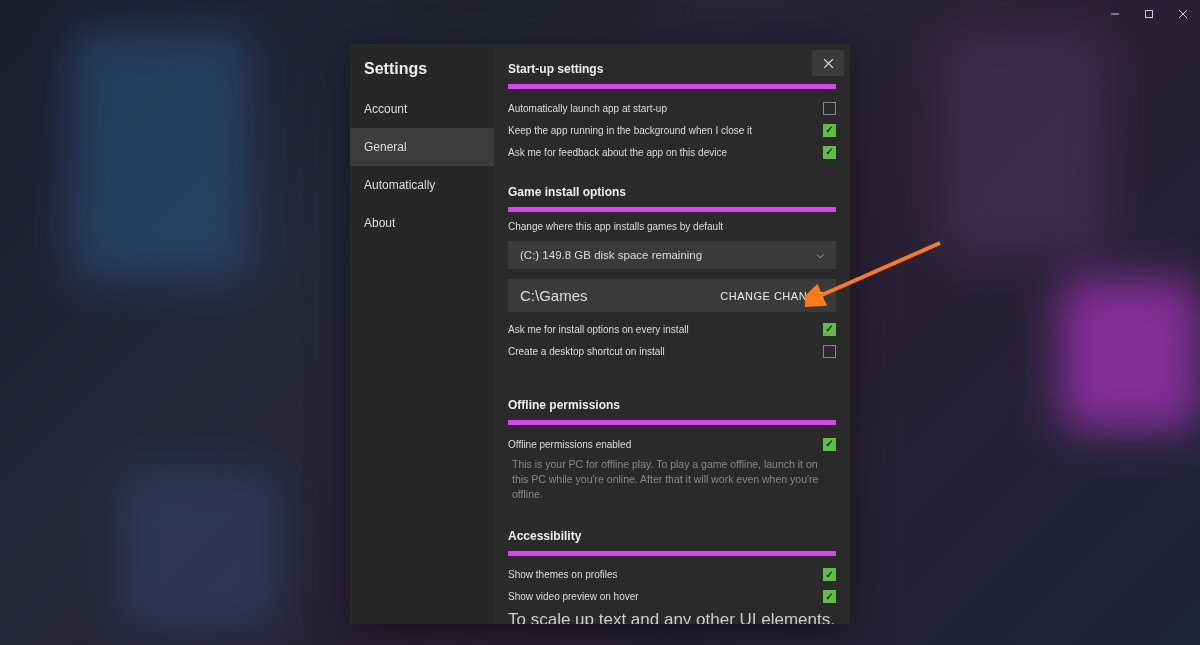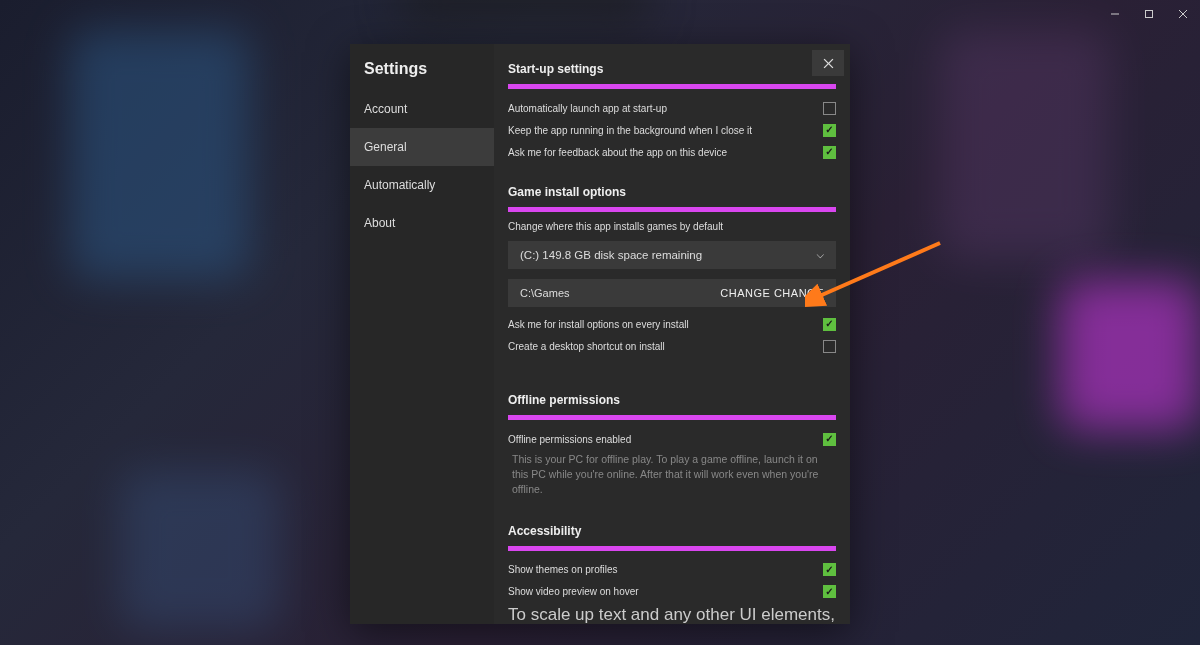--- a/index.html
+++ b/index.html
@@ -36,21 +36,21 @@
 .row { display:flex; align-items:center; justify-content:space-between; padding:4px 0; min-height:22px; }
 .row-label { font-size:10px; color:#ddd; line-height:1.3; flex:1; padding-right:10px; }
 .checkbox { width:13px; height:13px; border:1px solid #888; display:flex; align-items:center; justify-content:center; cursor:pointer; flex-shrink:0; }
 .checkbox.checked { background:#5fbf3f; border-color:#5fbf3f; }
 .check-mark { color:#1a1a1a; font-size:10px; font-weight:bold; line-height:1; }
 
 .dropdown { background:#3a3a3a; padding:8px 12px; font-size:11.5px; color:#ddd; display:flex; align-items:flex-start; justify-content:space-between; cursor:pointer; margin-bottom:10px; }
 .chev { font-size:10px; color:#ccc; }
 
 .folder-row { background:#3a3a3a; padding:8px 12px; display:flex; align-items:center; justify-content:space-between; margin-bottom:6px; }
-.folder-path { font-size:11px; color:#ddd; }
+.folder-path { font-size:15px; color:#ddd; }
 .change-folder { font-size:11px; letter-spacing:.5px; color:#eee; cursor:pointer; font-weight:500; }
 
 .help-text { font-size:10.5px; color:#888; line-height:1.45; padding:2px 0 4px 4px; }
 .link-text { font-size:17px; color:#ccc; line-height:1.4; }
 
 .spacer { height:24px; }
 .spacer-sm { height:10px; }
 
 .arrow { position:absolute; left:805px; top:238px; pointer-events:none; }
 </style>

